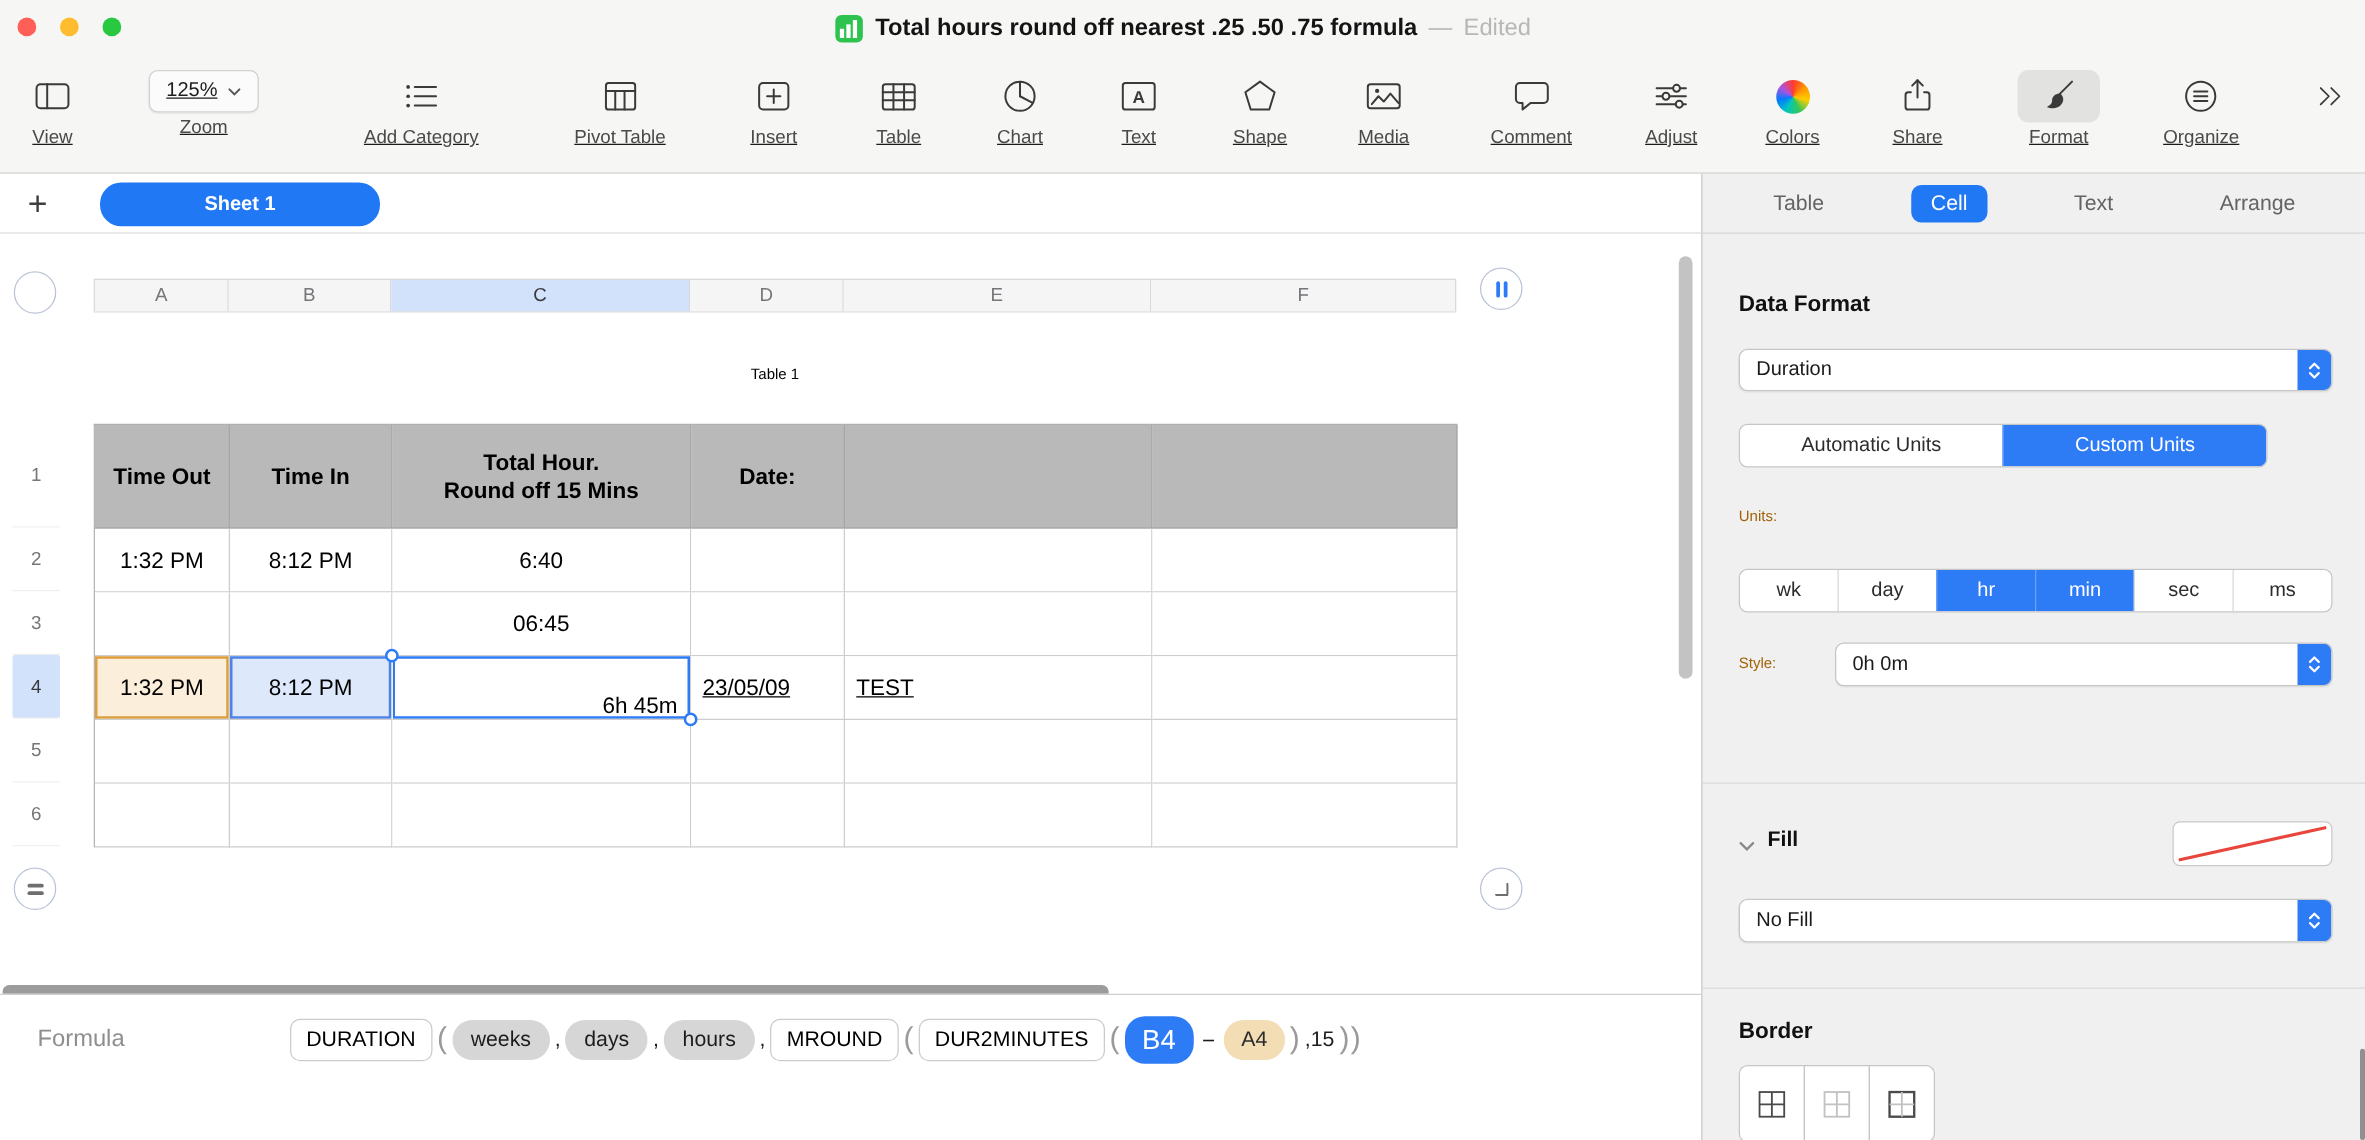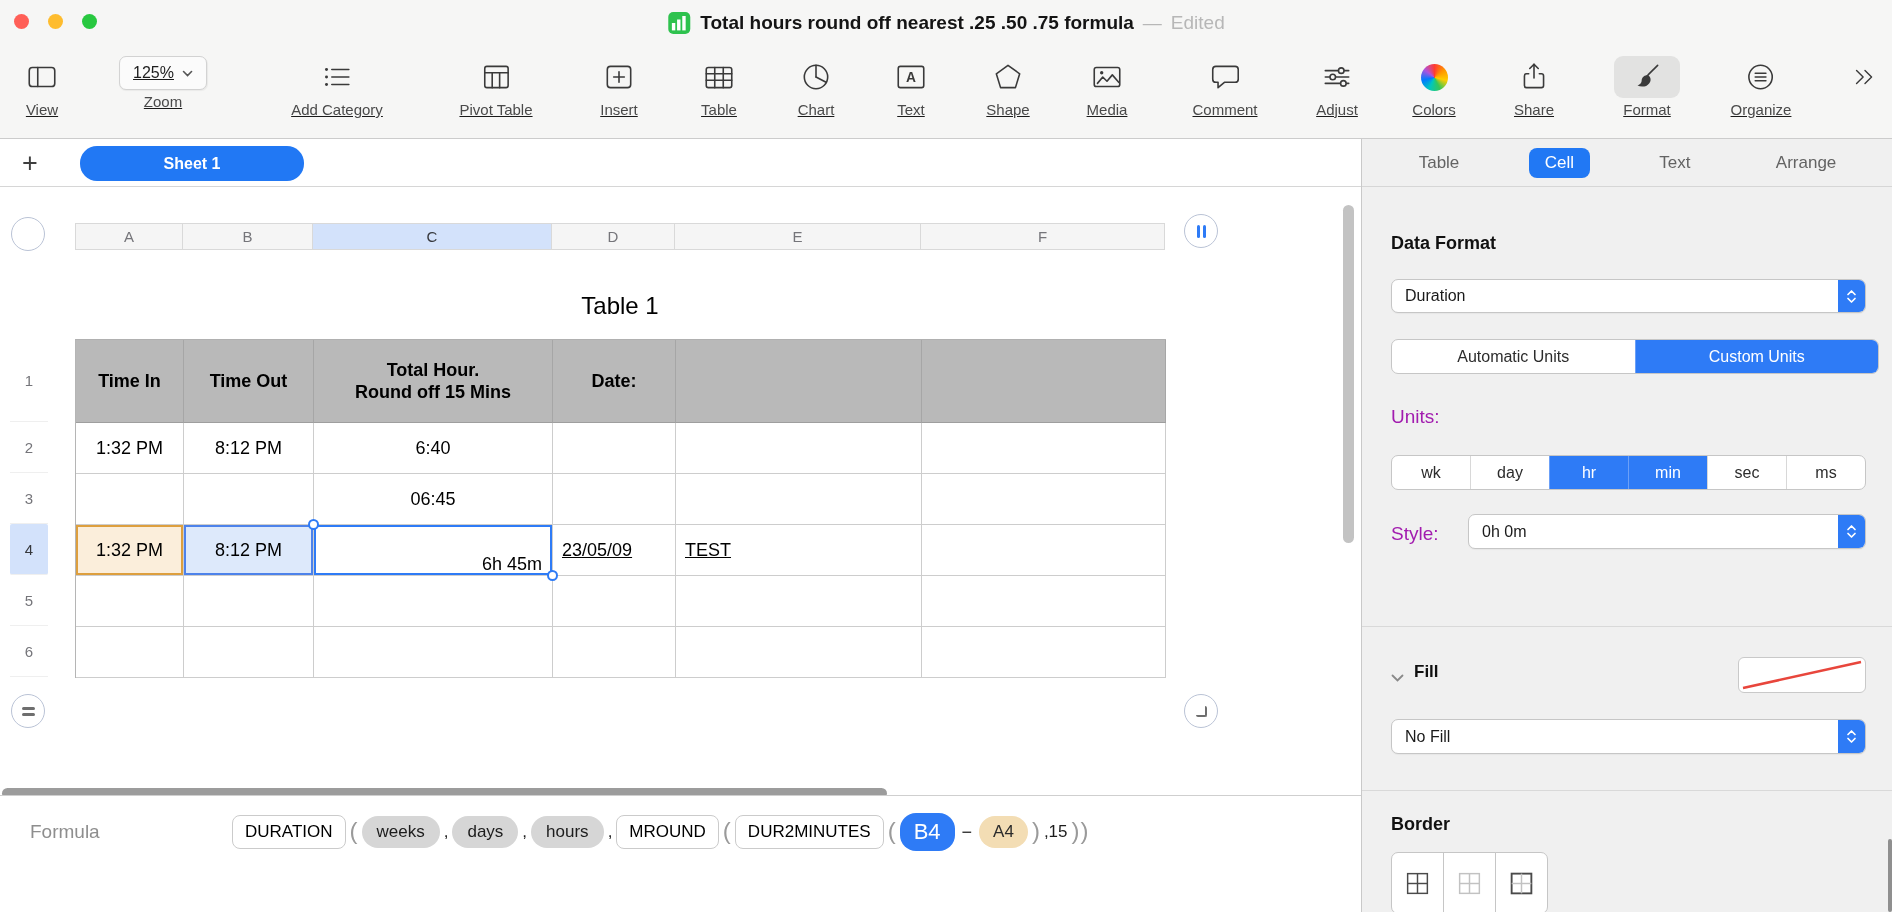--- a/index.html
+++ b/index.html
@@ -48,21 +48,21 @@
              border-top:1px solid #d9d9d9; border-bottom:1px solid #d9d9d9; }
   .colhdr { border-right:1px solid #d9d9d9; background:#f5f5f5; color:#75757a;
             font-size:15px; display:flex; align-items:center; justify-content:center; }
   .colhdr:first-child { border-left:1px solid #d9d9d9; }
   .colhdr.sel { background:#d3e2fb; color:#36383c; }
   .rowhdrs { position:absolute; left:10px; top:152px; width:38px; }
   .rowhdr { display:flex; align-items:center; justify-content:center;
             color:#75757a; font-size:15px; border-bottom:1px solid #efefef; }
   .rowhdr.sel { background:#d3e2fb; color:#36383c; border-radius:2px; }
   .table-title { position:absolute; left:75px; top:105px; width:1090px; text-align:center;
-                 font-size:24px; font-weight:500; color:#000; }
+                 font-size:12px; font-weight:500; color:#000; }
   .ntable { position:absolute; left:75px; top:152px; width:1091px;
             border-left:1px solid #b5b5b5; border-top:1px solid #b0b0b0; }
   .nrow { display:grid; grid-template-columns:108px 130px 239px 123px 246px 244px; }
   .cell { position:relative; background:#fff; border-right:1px solid #cdcdcd; border-bottom:1px solid #cdcdcd;
           height:51px; display:flex; align-items:center; justify-content:center;
           font-size:18px; color:#000; overflow:visible; }
   .nrow.hdr .cell { height:83px; background:#b9b9b9; font-weight:700; text-align:center;
                     line-height:1.25; border-right-color:#a6a6a6; border-bottom-color:#9e9e9e; }
   .pre { white-space:pre-line; }
   .al  { justify-content:flex-start; padding-left:9px;text-decoration:underline; }
@@ -103,21 +103,21 @@
   .tk-lit { font-size:17px; color:#1c1c1c; }
   
   .inspector { position:absolute; left:1361px; top:139px; width:531px; height:773px;
                background:#f0f0f0; border-left:1px solid #c9c9c9; overflow:hidden; }
   .insp-tabs { position:absolute; left:0; top:0; width:531px; height:48px;
                display:flex; align-items:center; justify-content:space-around;
                padding:0 14px; border-bottom:1px solid #d6d6d6; }
   .insp-tab { font-size:17px; color:#636363; padding:5px 16px; }
   .insp-tab.on { background:#2178f4; color:#fff; border-radius:8px; font-weight:500; }
   .insp-h { position:absolute; font-size:18px; font-weight:700; color:#111; }
-  .insp-label { position:absolute; font-size:19px; color:#a21caf; }
+  .insp-label { position:absolute; font-size:12px; color:#a16207; }
   .dropdown { position:absolute; background:#fff; border:1px solid #c6c6c6; border-radius:7px;
               display:flex; align-items:center; overflow:hidden;
               box-shadow:0 1px 1px rgba(0,0,0,.04); }
   .dd-val { flex:1; padding-left:13px; font-size:16px; color:#1a1a1a; }
   .dd-stepper { width:27px; align-self:stretch; background:#2e7bf6;
                 display:flex; align-items:center; justify-content:center; }
   .seg { position:absolute; display:flex; background:#fff; border:1px solid #c6c6c6;
          border-radius:7px; overflow:hidden; }
   .seg-i { flex:1; display:flex; align-items:center; justify-content:center;
            font-size:16px; color:#2c2c2c; border-left:1px solid #d8d8d8; }
@@ -371,22 +371,22 @@
     <div class="rowhdr" style="height:51px">3</div>
     <div class="rowhdr sel" style="height:51px">4</div>
     <div class="rowhdr" style="height:51px">5</div>
     <div class="rowhdr" style="height:51px">6</div>
   </div>
 
   <div class="table-title">Table 1</div>
 
   <div class="ntable">
     <div class="nrow hdr">
+      <div class="cell">Time Out</div>
       <div class="cell">Time In</div>
-      <div class="cell">Time Out</div>
       <div class="cell pre">Total Hour.
 Round off 15 Mins</div>
       <div class="cell">Date:</div>
       <div class="cell"></div>
       <div class="cell"></div>
     </div>
     <div class="nrow">
       <div class="cell">1:32 PM</div>
       <div class="cell">8:12 PM</div>
       <div class="cell">6:40</div>
@@ -482,21 +482,21 @@
 
   <div class="dropdown" style="left:29px;top:140px;width:475px;height:34px">
     <span class="dd-val">Duration</span>
     <span class="dd-stepper">
       <svg width="11" height="15" viewBox="0 0 11 15">
           <path d="M2 5.5 L5.5 2 L9 5.5 M2 9.5 L5.5 13 L9 9.5" stroke="#fff" stroke-width="1.7" fill="none" stroke-linecap="round" stroke-linejoin="round"></path>
         </svg>
     </span>
   </div>
 
-  <div class="seg" style="left:29px;top:200px;width:488px;height:35px">
+  <div class="seg" style="left:29px;top:200px;width:423px;height:35px">
     <div class="seg-i">Automatic Units</div>
     <div class="seg-i on">Custom Units</div>
   </div>
 
   <div class="insp-label" style="left:29px;top:267px">Units:</div>
 
   <div class="seg" style="left:29px;top:316px;width:475px;height:35px">
     <div class="seg-i">wk</div>
     <div class="seg-i">day</div>
     <div class="seg-i on">hr</div>

